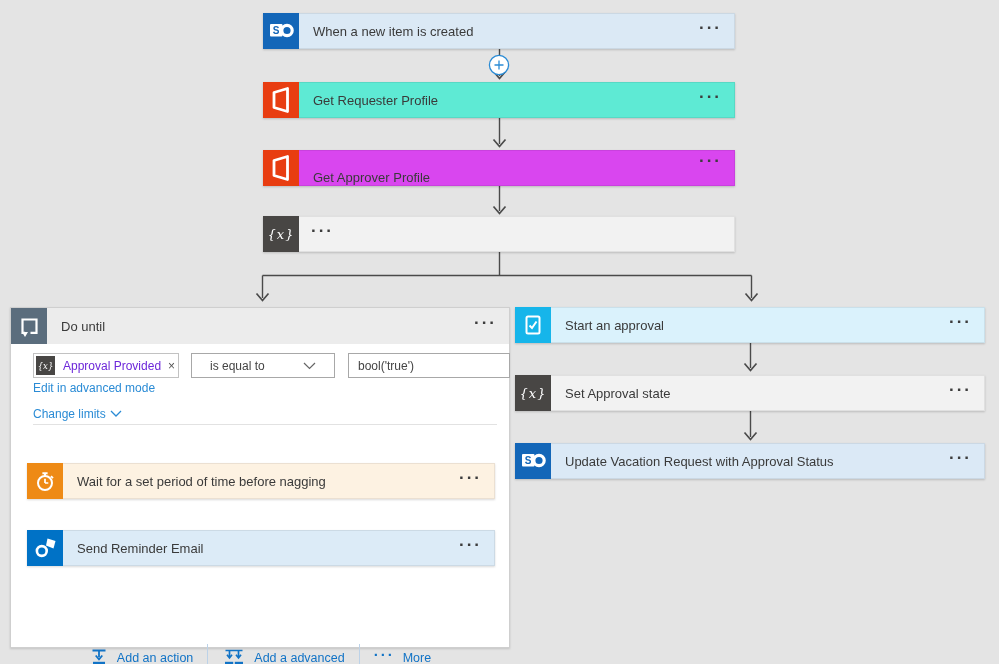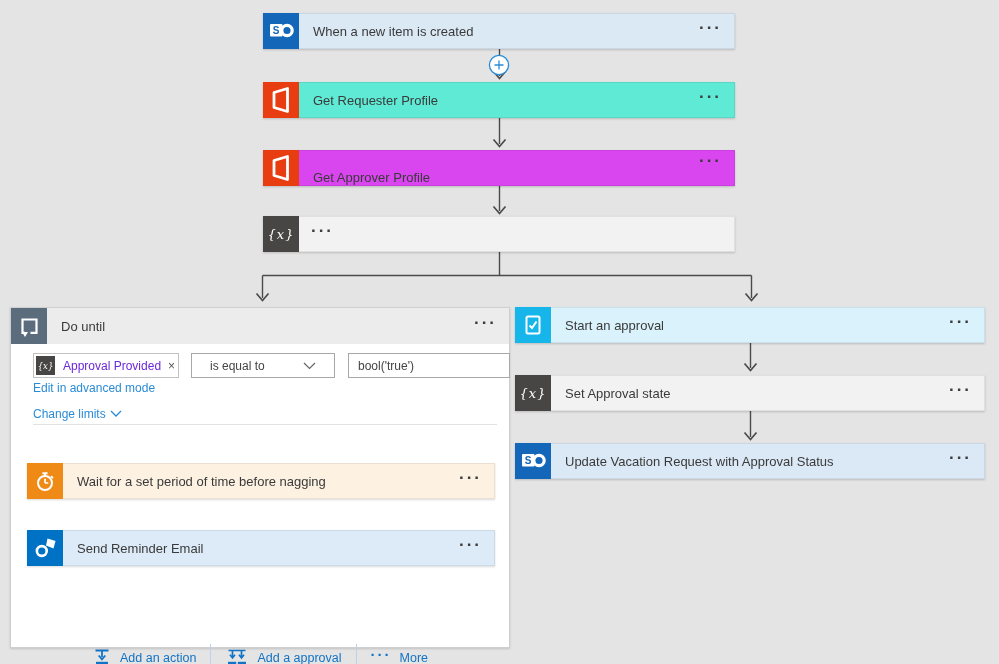--- a/index.html
+++ b/index.html
@@ -198,21 +198,21 @@
           <span>Add an action</span>
         </div>
         <div class="fdiv"></div>
         <div class="fbtn">
           <svg width="24" height="20">
             <path d="M3.5 2.5 H20.5 M7.5 2.5 V8 M16.5 2.5 V8" stroke="#1173c6" stroke-width="1.7" fill="none"></path>
             <path d="M5 6.8 L7.5 9.8 L10 6.8 M14 6.8 L16.5 9.8 L19 6.8" stroke="#1173c6" stroke-width="1.7" fill="none"></path>
             <rect x="3" y="13.8" width="8.2" height="3.6" fill="#1173c6"></rect>
             <rect x="12.8" y="13.8" width="8.2" height="3.6" fill="#1173c6"></rect>
           </svg>
-          <span>Add a approval</span>
+          <span>Add a advanced</span>
         </div>
         <div class="fdiv"></div>
         <div class="fbtn">
           <span class="more-dots">···</span>
           <span>More</span>
         </div>
       </div>
     </div>
   </div>
 

